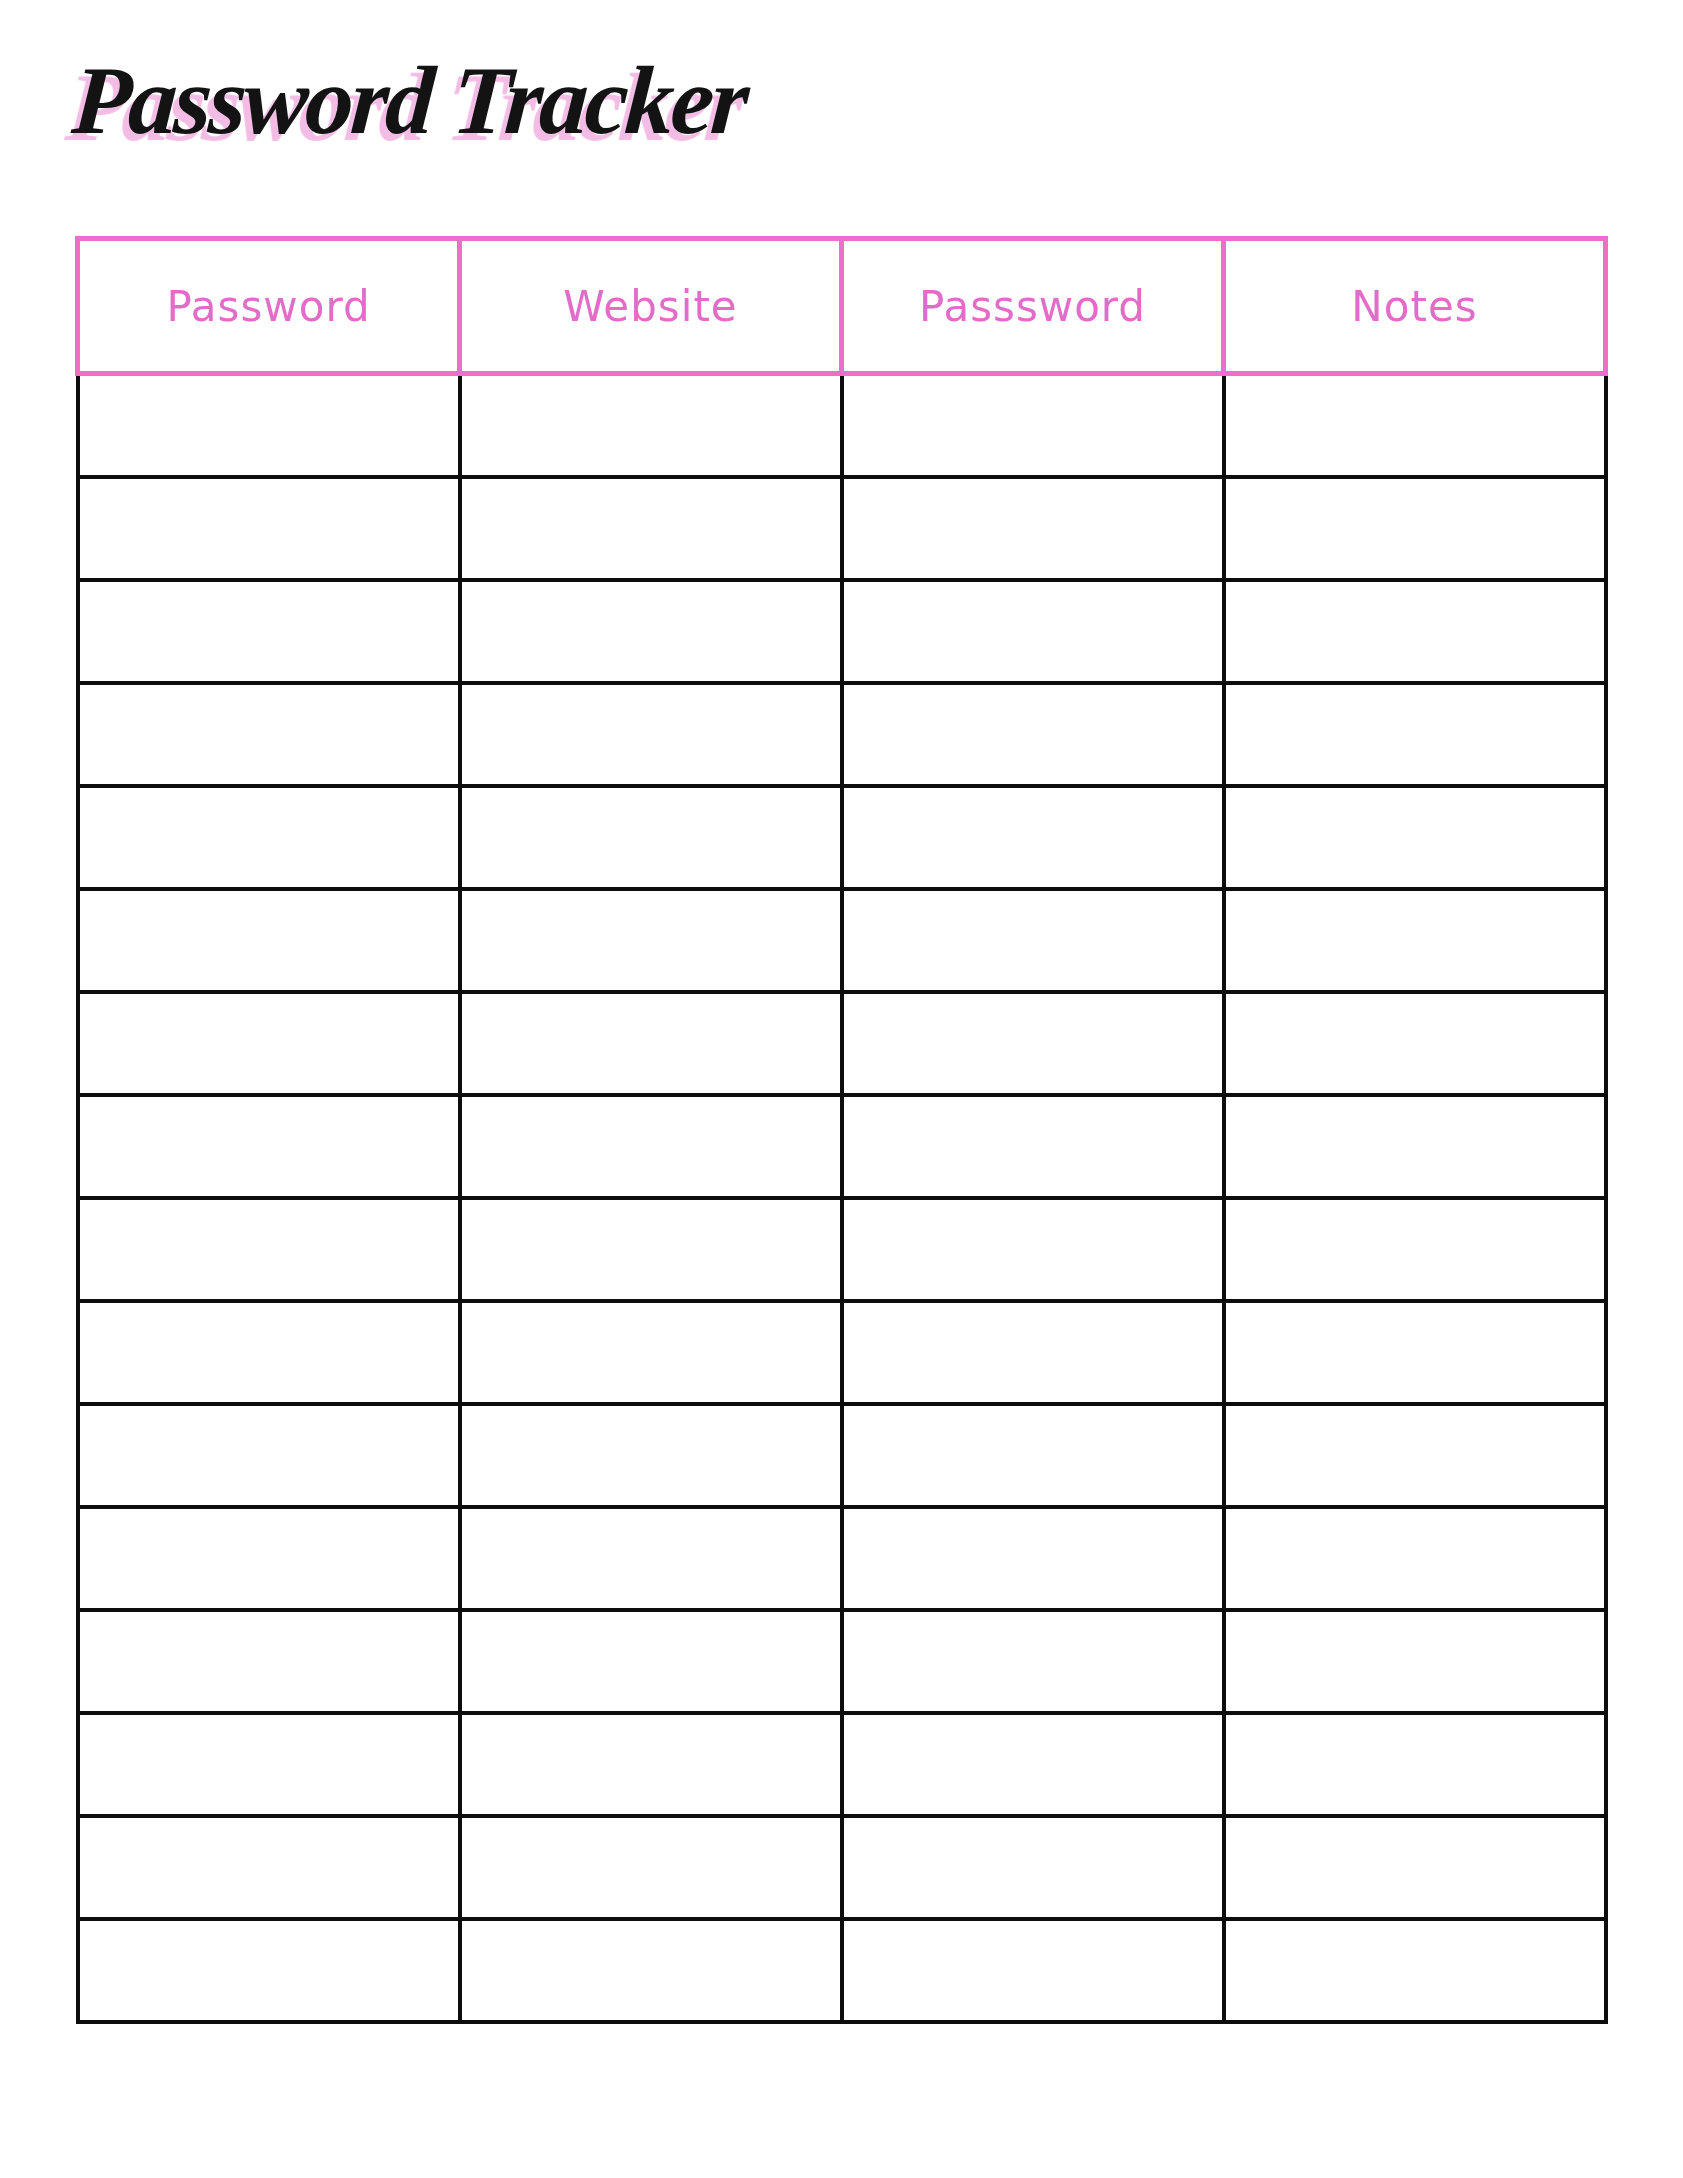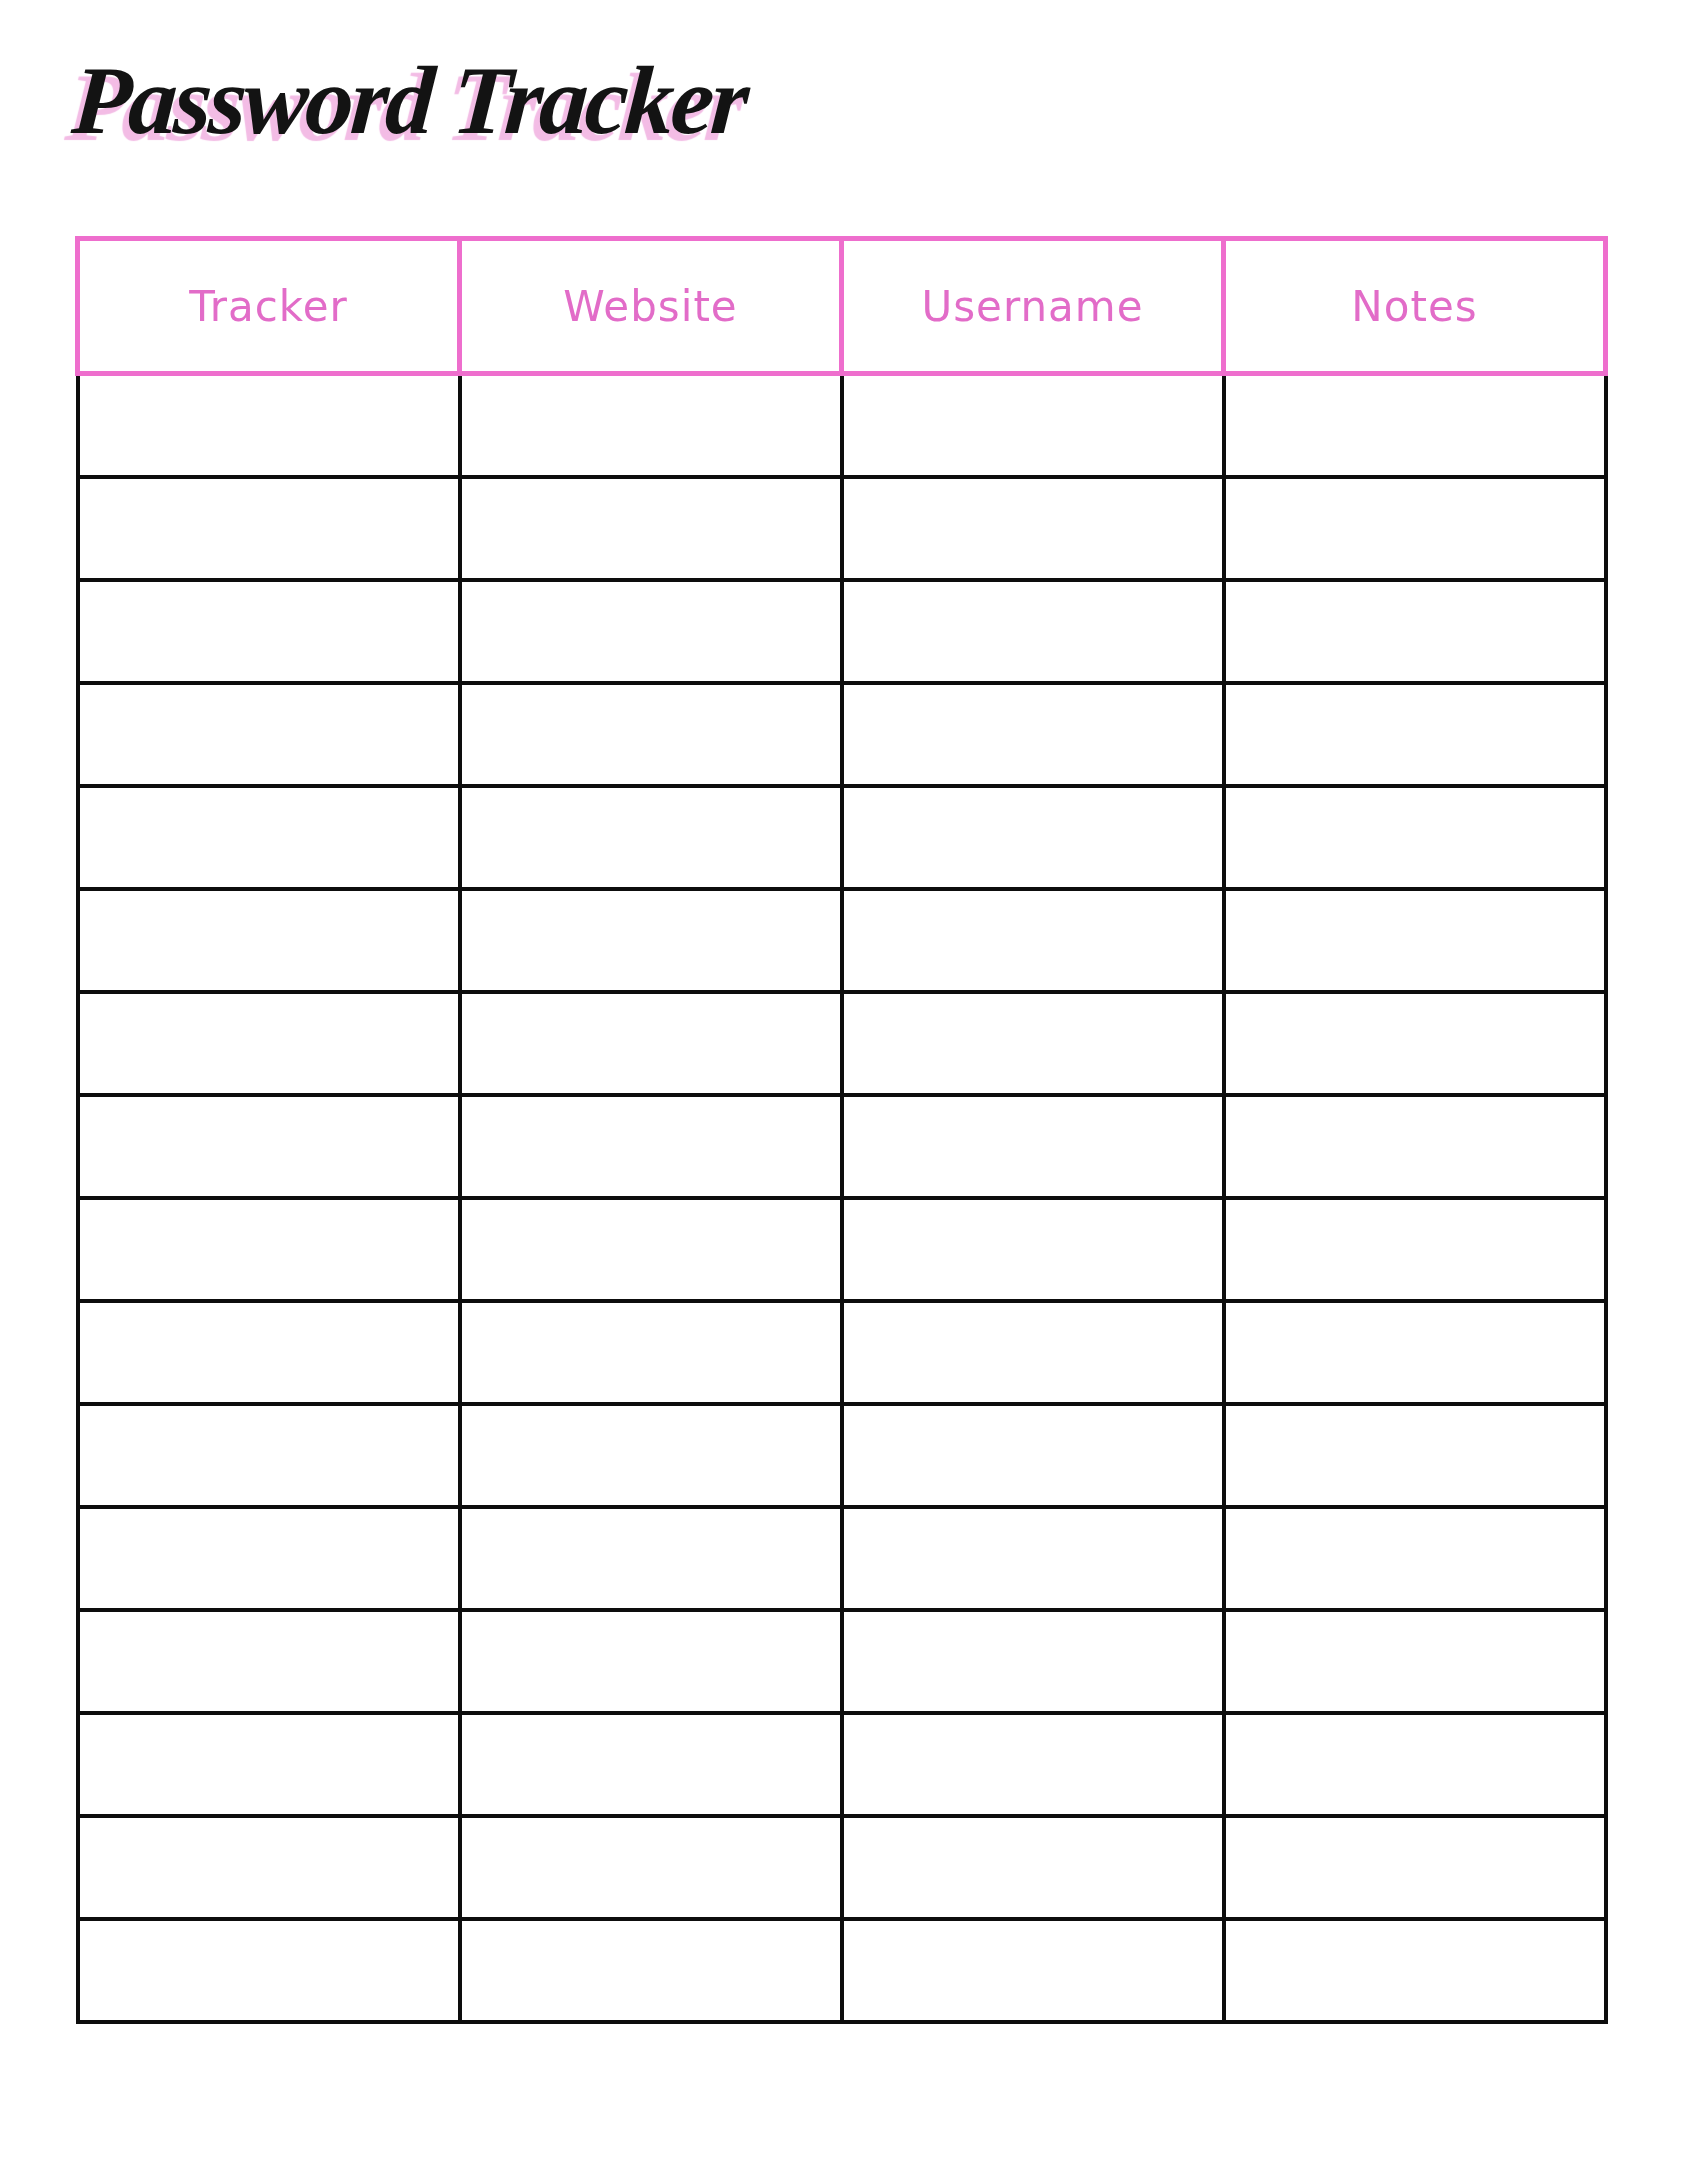--- a/index.html
+++ b/index.html
@@ -73,23 +73,23 @@
 
   <table class="tracker">
     <colgroup>
       <col>
         <col>
         <col>
         <col>
     </colgroup>
     <thead>
       <tr>
-        <th>Tracker</th>
+        <th>Password</th>
         <th>Website</th>
-        <th>Username</th>
+        <th>Passsword</th>
         <th>Notes</th>
       </tr>
     </thead>
     <tbody>
         <tr>
           <td></td>
           <td></td>
           <td></td>
           <td></td>
         </tr>

